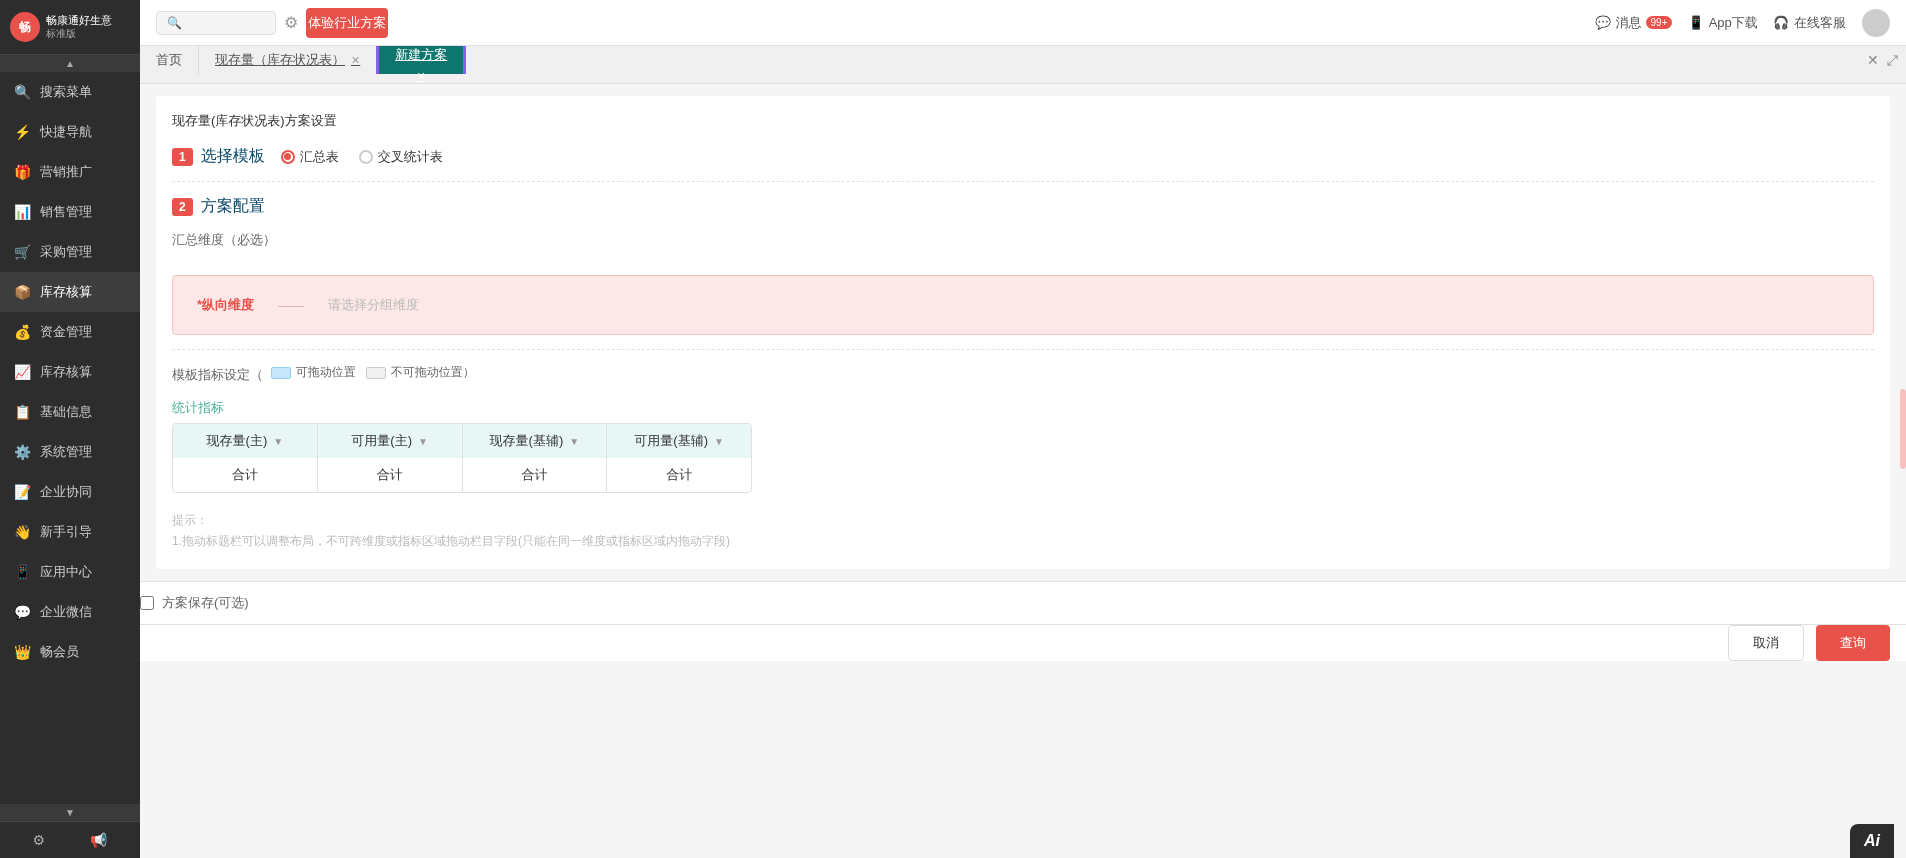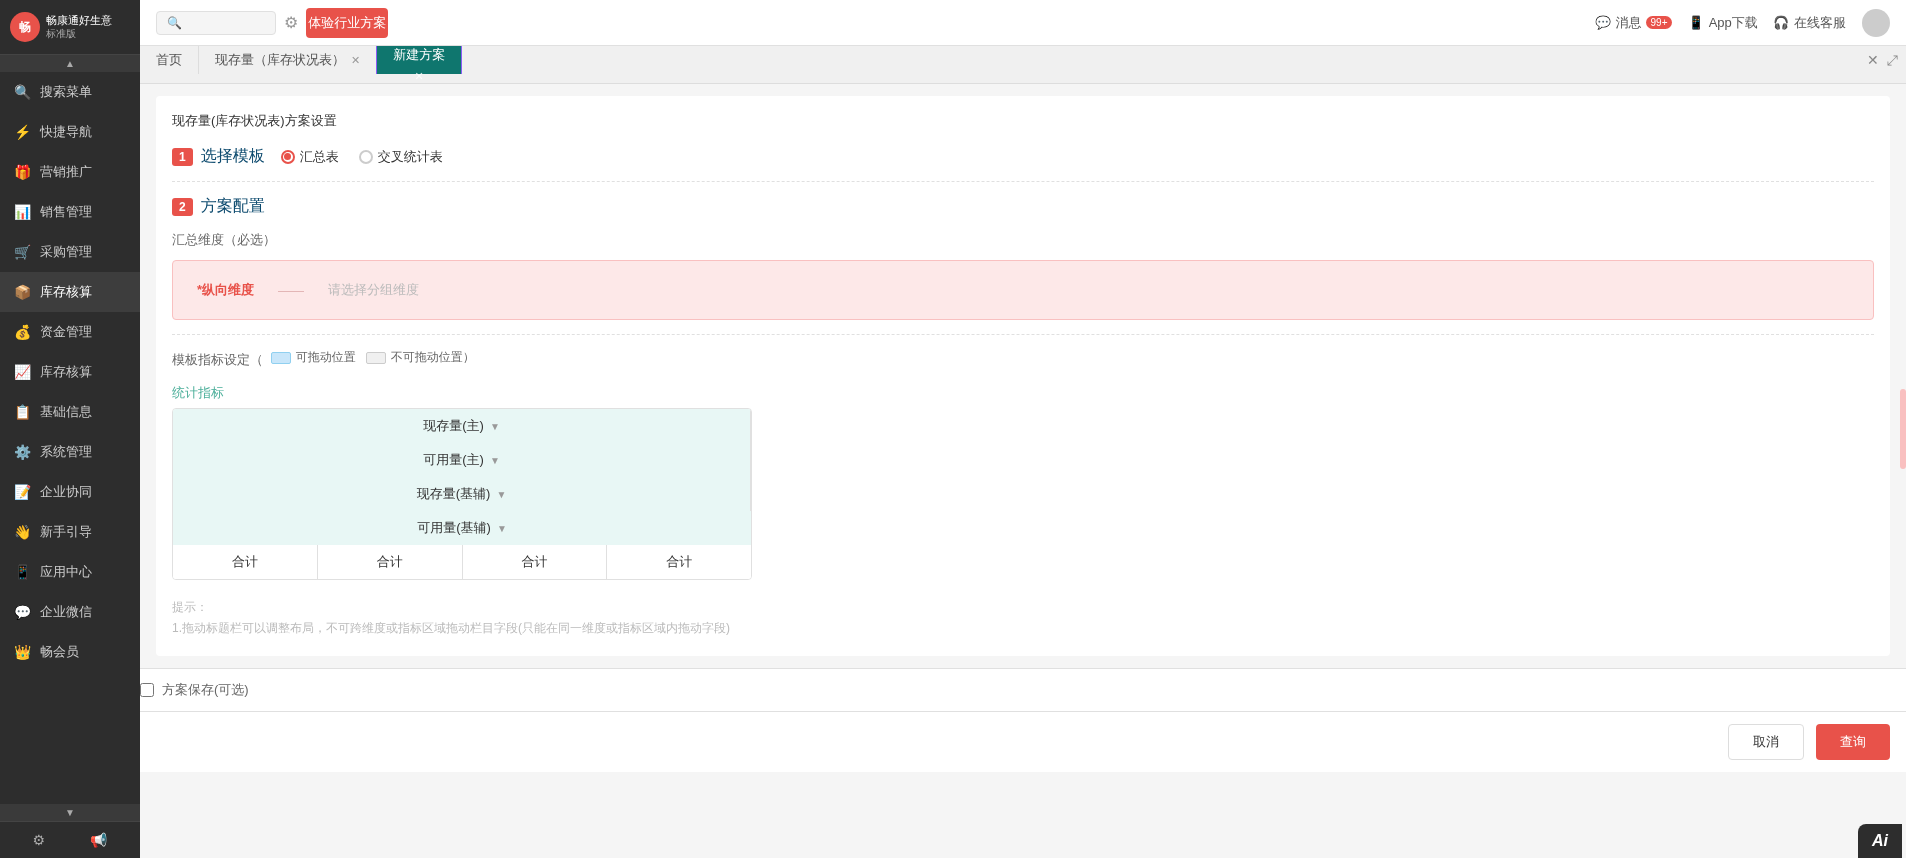--- a/index.html
+++ b/index.html
@@ -88,22 +88,23 @@
       background: #f0f0f0;
       border-bottom: 1px solid #ddd;
       display: flex; align-items: center;
       padding: 0 0 9px 0;
       height: 38px;
     }
     .tab {
       display: flex; align-items: center; gap: 6px;
       padding: 0 16px; height: 100%;
       font-size: 13px; color: #555; cursor: pointer;
-      border-right: 1px solid #8b5cf6;
+      border-right: 3px solid #8b5cf6;
       background: #f0f0f0;
+      text-decoration: underline;
     }
     .tab-close { color: #999; font-size: 11px; cursor: pointer; }
     .tab.new-scheme { background: #0f766e; color: #fff; flex-direction: column; }
     .tab.new-scheme .tab-close { color: rgba(255,255,255,0.8); }
     .tab-home { padding: 0 16px; height: 100%; display: flex; align-items: center; font-size: 13px; color: #555; cursor: pointer; border-right: 1px solid #ddd; }
     .tabbar-actions { margin-left: auto; display: flex; align-items: center; padding-right: 8px; gap: 8px; }
     .tabbar-action-btn { background: none; border: none; cursor: pointer; color: #888; font-size: 14px; }
 
     
     .content { flex: 1; overflow-y: auto; background: #f5f5f5; padding: 0; }
@@ -138,21 +139,21 @@
     .radio-circle.checked { border-color: #e8524a; }
     .radio-circle.checked::after {
       content: ''; width: 7px; height: 7px;
       border-radius: 50%; background: #e8524a;
     }
 
     
     .divider { border: none; border-top: 1px dashed #e0e0e0; margin: 14px 0; }
 
     
-    .section-label { font-size: 13px; color: #666; margin-bottom: 11px; }
+    .section-label { font-size: 13px; color: #666; margin-bottom: 26px; }
 
     
     .dim-area {
       background: #fde8e8; border: 1px solid #f9c0c0;
       border-radius: 4px; padding: 20px 24px;
       display: flex; align-items: center; gap: 16px;
       color: #e8524a; font-size: 13px;
     }
     .dim-area-required { color: #e8524a; font-weight: bold; }
     .dim-area-placeholder { color: #bbb; }
@@ -160,21 +161,21 @@
     
     .indicator-label { font-size: 13px; color: #666; margin-bottom: 8px; }
     .indicator-legend { display: flex; align-items: center; gap: 16px; margin-bottom: 10px; }
     .legend-item { display: flex; align-items: center; gap: 5px; font-size: 12px; color: #666; }
     .legend-box-draggable { width: 20px; height: 12px; background: #c8e6fa; border: 1px solid #90d0f0; border-radius: 2px; }
     .legend-box-fixed { width: 20px; height: 12px; background: #f0f0f0; border: 1px solid #ccc; border-radius: 2px; }
 
     
     .stats-section-title { color: #4caf9a; font-size: 13px; margin-bottom: 6px; font-weight: 500; }
     .stats-table { border: 1px solid #e0e0e0; border-radius: 4px; overflow: hidden; display: inline-block; min-width: 580px; }
-    .stats-table-header { display: flex; background: #e8f7f5; flex-direction: column; }
+    .stats-table-header { display: flex; background: #e8f7f5; }
     .stats-table-header-cell {
       flex: 1; display: flex; align-items: center; justify-content: center;
       padding: 8px 12px; font-size: 13px; color: #333;
       border-right: 1px solid #e0e0e0; gap: 6px;
     }
     .stats-table-header-cell:last-child { border-right: none; }
     .stats-table-body { display: flex; background: #fff; }
     .stats-table-body-cell {
       flex: 1; text-align: center; padding: 8px 12px;
       font-size: 13px; color: #333;
@@ -194,21 +195,21 @@
       padding: 12px 0;
       border-top: 1px solid #e0e0e0;
       background: #fff;
     }
     .save-checkbox { width: 14px; height: 14px; border: 1px solid #ccc; border-radius: 2px; cursor: pointer; }
     .save-label { font-size: 13px; color: #666; }
 
     
     .footer-actions {
       display: flex; justify-content: flex-end; gap: 12px;
-      padding: 12px 16px;
+      padding: 0 16px;
       background: #fff;
       border-top: 1px solid #e0e0e0;
     }
     .btn-cancel {
       background: #fff; border: 1px solid #ddd;
       color: #333; border-radius: 4px; padding: 8px 24px;
       cursor: pointer; font-size: 13px;
     }
     .btn-query {
       background: #e8524a; color: #fff; border: none;
@@ -445,17 +446,17 @@
     <div class="save-option">
       <input type="checkbox" class="save-checkbox" style="">
       <span class="save-label">方案保存(可选)</span>
     </div>
 
     <div class="footer-actions">
       <button class="btn-cancel">取消</button>
       <button class="btn-query">查询</button>
     </div>
 
-    <div style="position:fixed;right:4px;bottom:0;background:#2d2d2d;color:#fff;padding:8px 14px;border-radius:8px 0 0 0;font-size:16px;font-style:italic;font-weight:bold;">Ai</div>
+    <div style="position:fixed;right:12px;bottom:0;background:#2d2d2d;color:#fff;padding:8px 14px;border-radius:8px 0 0 0;font-size:16px;font-style:italic;font-weight:bold;">Ai</div>
   </div>
 </div>
 
 <div class="right-scroll-hint"></div>
 
 </body></html>

